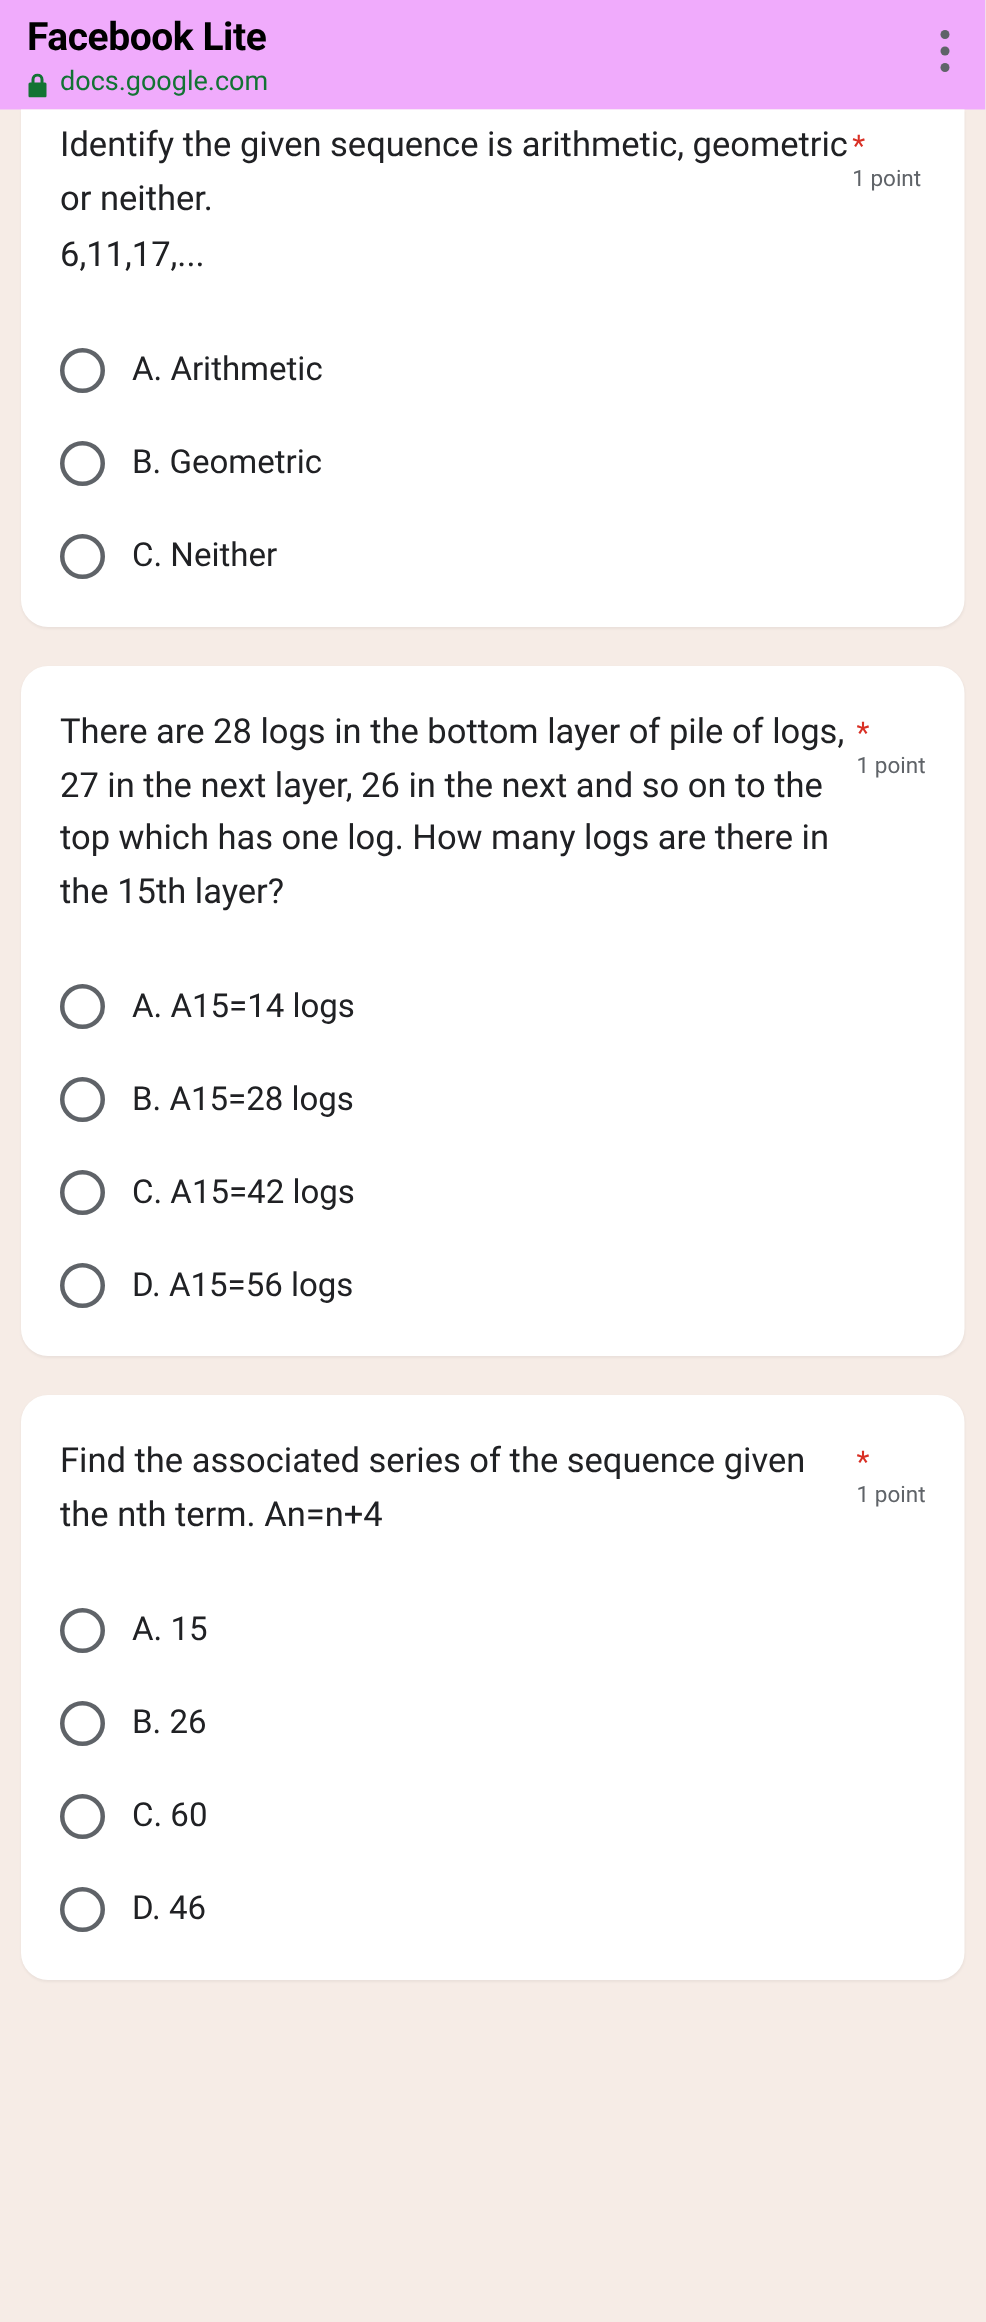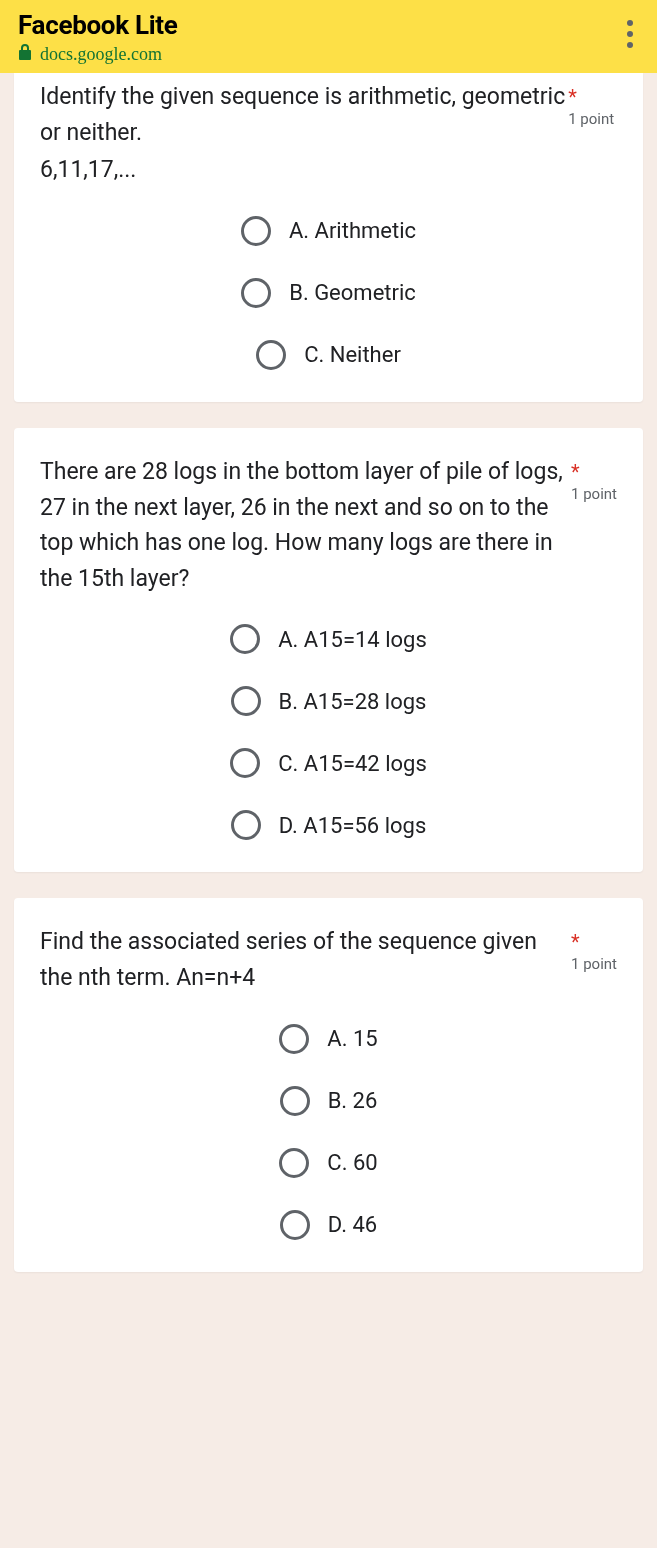--- a/index.html
+++ b/index.html
@@ -1,54 +1,54 @@
 <!DOCTYPE html>
 <html><head>
 <meta charset="utf-8">
 <style>
   * { box-sizing: border-box; margin: 0; padding: 0; }
   html, body { width: 657px; font-family: Roboto, Arial, sans-serif; background: #f6ece6; }
   .topbar {
-    background: #fde047;
+    background: #f0abfc;
     padding: 10px 18px 8px 18px;
     display: flex;
     align-items: flex-start;
     justify-content: space-between;
   }
   .topbar-left { display: flex; flex-direction: column; gap: 4px; }
   .app-title { font-size: 26px; font-weight: 700; color: #000; letter-spacing: -0.3px; }
-  .url-row { display: flex; align-items: flex-start; gap: 8px; font-family: Liberation Serif, serif; }
+  .url-row { display: flex; align-items: flex-end; gap: 8px; }
   .lock-icon { width: 14px; height: 16px; }
   .url-text { font-size: 18px; color: #137333; }
   .menu-dots { display: flex; flex-direction: column; gap: 5px; padding: 10px 6px; cursor: pointer; }
   .menu-dots span { width: 6px; height: 6px; background: #5f6368; border-radius: 50%; display: block; }
 
   .form-area { padding: 0 14px 20px 14px; }
 
   .card {
     background: #fff;
-    border-radius: 4px;
+    border-radius: 18px;
     padding: 26px 26px 32px 26px;
     margin-bottom: 26px;
     box-shadow: 0 1px 2px rgba(0,0,0,0.05);
   }
   .card.first-card {
     border-top-left-radius: 0;
     border-top-right-radius: 0;
     padding-top: 6px;
     margin-top: 0;
   }
 
   .q-header { display: flex; align-items: baseline; justify-content: space-between; }
   .q-text { font-size: 23px; color: #202124; line-height: 1.55; }
   .q-detail { font-size: 23px; color: #202124; line-height: 1.55; margin-top: 2px; }
   .req { color: #d93025; font-size: 20px; }
   .points { color: #5f6368; font-size: 15px; white-space: nowrap; }
 
-  .options { margin-top: 28px; display: flex; flex-direction: column; gap: 32px; align-items: center; }
+  .options { margin-top: 44px; display: flex; flex-direction: column; gap: 32px; }
   .option { display: flex; align-items: center; gap: 18px; cursor: pointer; }
   .radio {
     width: 30px; height: 30px; border: 3px solid #5f6368; border-radius: 50%;
     flex-shrink: 0;
   }
   .opt-label { font-size: 22px; color: #202124; }
 </style>
 </head>
 <body>
 

